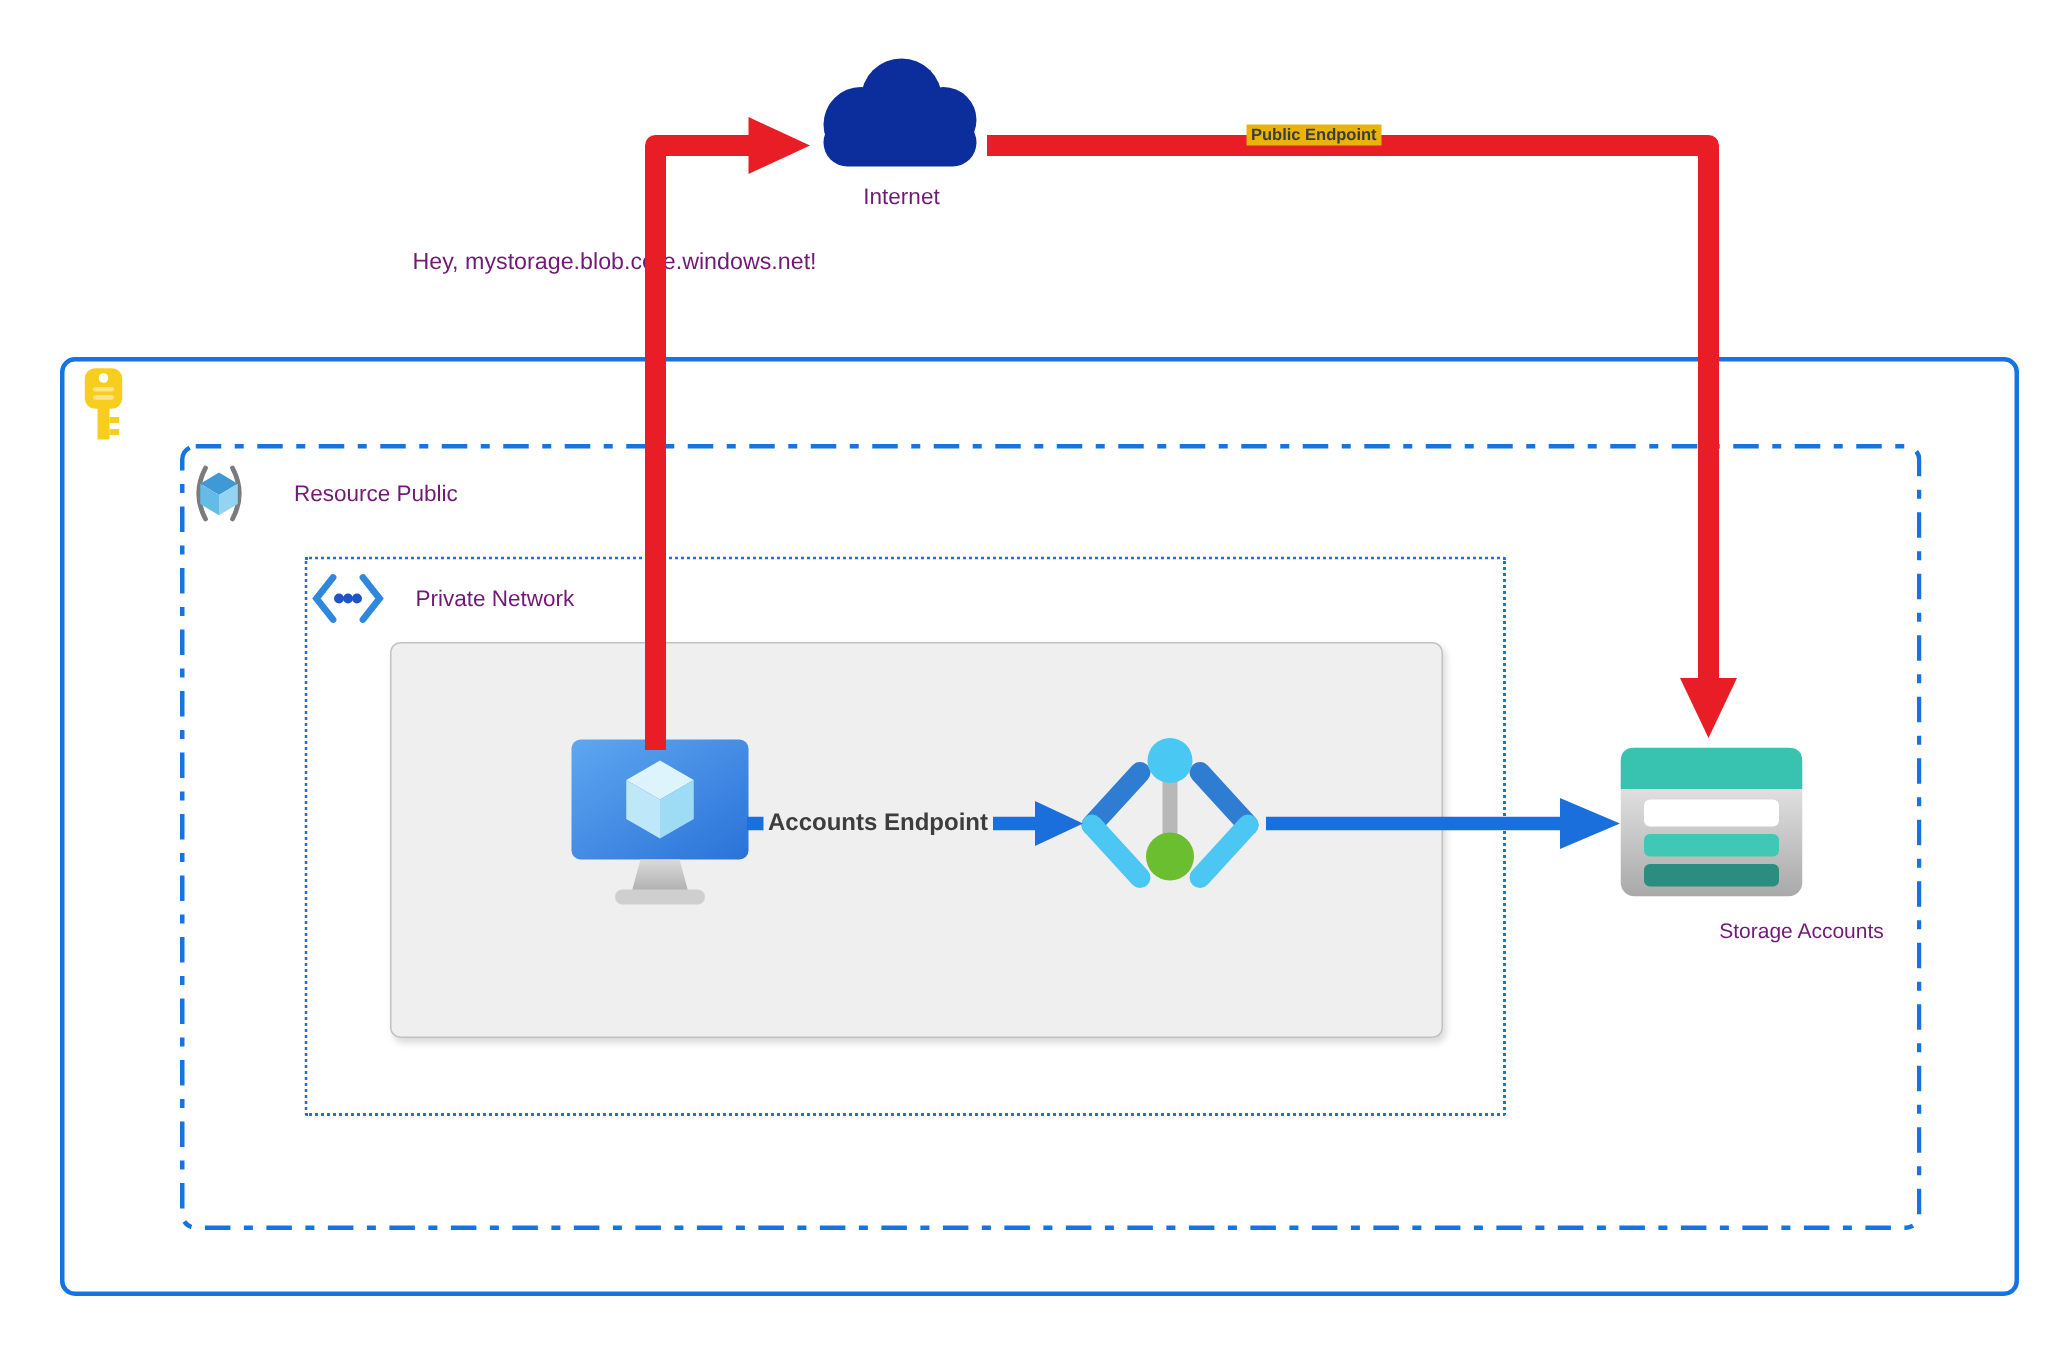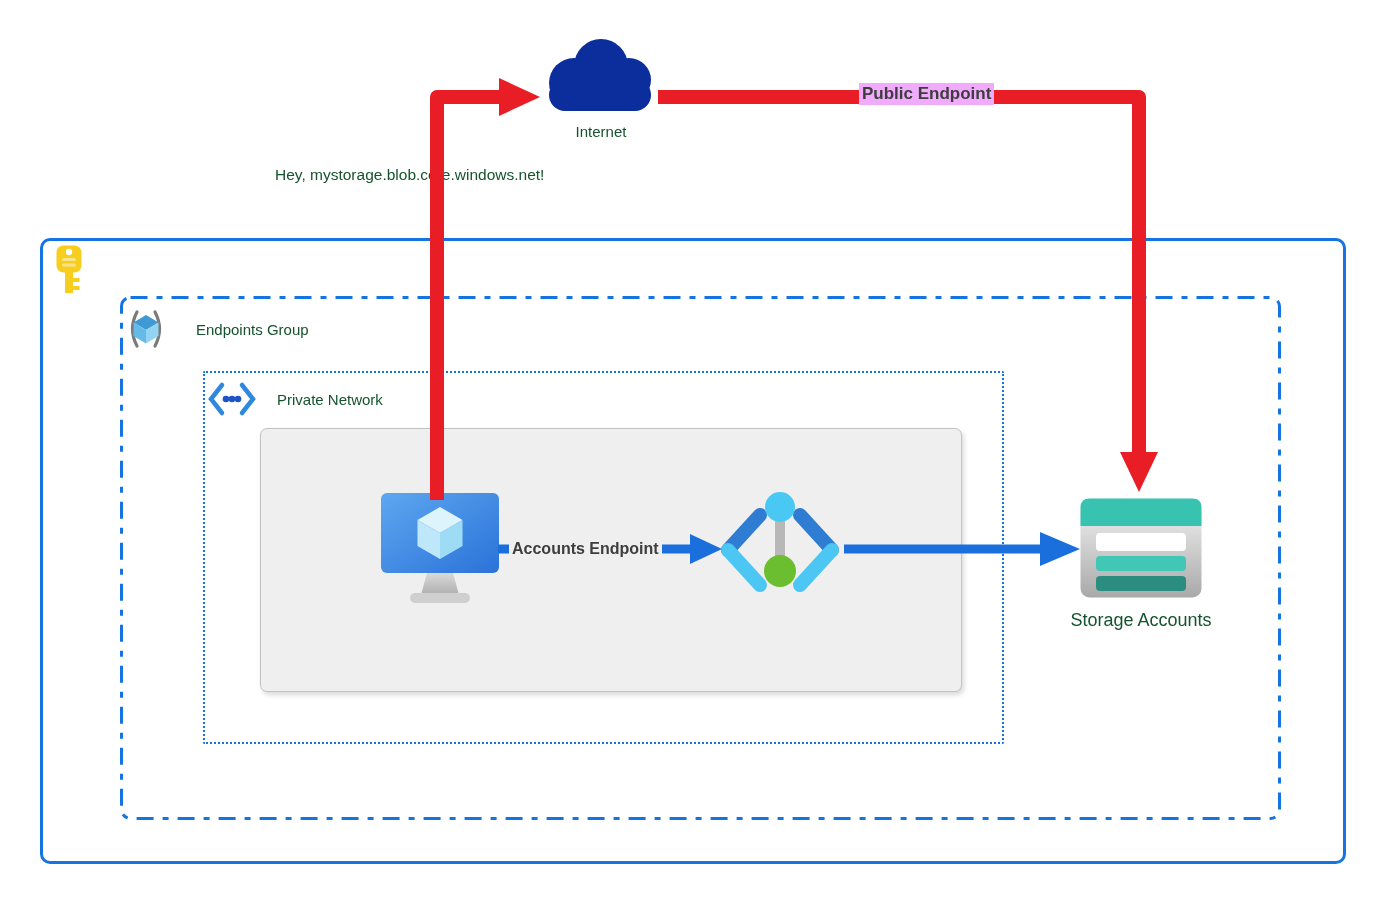--- a/index.html
+++ b/index.html
@@ -18,27 +18,27 @@
     border:2.5px dotted var(--border-blue,#1673e2);border-radius:2px;z-index:1;
   }
   .subnet-box{
     left:260px;top:428px;width:700px;height:262px;
     background:var(--subnet-gray,#efefef);
     border:1.5px solid #c2c2c2;border-radius:7px;
     box-shadow:2px 3px 5px rgba(0,0,0,0.15);z-index:1;
   }
   .rg-svg{left:120px;top:296px;z-index:1;}
   
-  .lbl{position:absolute;font-size:15px;line-height:20px;color:#14532d;white-space:nowrap;}
+  .lbl{position:absolute;font-size:15px;line-height:20px;color:#701a75;white-space:nowrap;}
   .lbl-center{text-align:center;}
   .endpoint-lbl{
     position:absolute;font-weight:700;color:var(--label-dark,#3d3d3d);
     white-space:nowrap;z-index:6;padding:1px 3px;
   }
-  .public-ep{left:831px;top:83px;font-size:17px;background:#f0abfc;margin-left:28px;}
+  .public-ep{left:831px;top:83px;font-size:11px;background:#eab308;}
   .private-ep{left:509px;top:539px;font-size:16px;background:var(--subnet-gray,#efefef);}
   .icon{position:absolute;z-index:2;}
   .arrows{position:absolute;left:0;top:0;z-index:5;pointer-events:none;}
 </style>
 </head>
 <body>
 
 <div class="canvas">
 
   <div class="abs subscription-box"></div>
@@ -55,21 +55,21 @@
   <svg class="abs rg-svg" width="1161" height="524" viewBox="0 0 1161 524">
     <rect x="1.5" y="1.5" width="1158" height="521" rx="9" fill="none" style="stroke:var(--border-blue,#1673e2)" stroke-width="3" stroke-dasharray="17 9 6 9"></rect>
   </svg>
   <svg class="icon" style="left:126px;top:308px" width="40" height="42" viewBox="0 0 40 42">
     <path d="M11,4 Q2,21 11,38" stroke="#7b7b7b" stroke-width="3.2" fill="none" stroke-linecap="round"></path>
     <path d="M29,4 Q38,21 29,38" stroke="#7b7b7b" stroke-width="3.2" fill="none" stroke-linecap="round"></path>
     <polygon points="20,7 32.5,14.5 20,22 7.5,14.5" fill="#3e99d5"></polygon>
     <polygon points="7.5,14.5 20,22 20,35.5 7.5,28" fill="#64bbe8"></polygon>
     <polygon points="20,22 32.5,14.5 32.5,28 20,35.5" fill="#93d4f2"></polygon>
   </svg>
-  <div class="lbl" style="left:196px;top:320px">Endpoints Group</div>
+  <div class="lbl" style="left:196px;top:320px">Resource Public</div>
 
   <div class="abs vnet-box"></div>
   <svg class="icon" style="left:207px;top:381px" width="50" height="36" viewBox="0 0 50 36">
     <path d="M15,4 L4,18 L15,32" stroke="#2e89de" stroke-width="4.5" fill="none" stroke-linecap="round"></path>
     <path d="M35,4 L46,18 L35,32" stroke="#2e89de" stroke-width="4.5" fill="none" stroke-linecap="round"></path>
     <circle cx="19" cy="18" r="3.3" fill="#1d55c8"></circle>
     <circle cx="25" cy="18" r="3.3" fill="#1d55c8"></circle>
     <circle cx="31" cy="18" r="3.3" fill="#1d55c8"></circle>
   </svg>
   <div class="lbl" style="left:277px;top:390px">Private Network</div>
@@ -126,21 +126,21 @@
         <stop offset="0" stop-color="#f4f4f4"></stop>
           <stop offset="1" stop-color="#a9a9a9"></stop>
       </linearGradient>
     </defs>
     <rect x="0.5" y="0.5" width="121" height="99" rx="9" fill="url(#storBody)"></rect>
     <path d="M0.5,28 L0.5,9.5 Q0.5,0.5 9.5,0.5 L112.5,0.5 Q121.5,0.5 121.5,9.5 L121.5,28 Z" style="fill:var(--storage-teal,#38c3b1)"></path>
     <rect x="16" y="35" width="90" height="18" rx="4" fill="#ffffff"></rect>
     <rect x="16" y="58" width="90" height="15" rx="4" fill="#41c7b5"></rect>
     <rect x="16" y="78" width="90" height="15" rx="4" fill="#2b8c80"></rect>
   </svg>
-  <div class="lbl lbl-center" style="left:1060px;top:610px;width:162px;font-size:18px">Storage Accounts</div>
+  <div class="lbl lbl-center" style="left:1120px;top:610px;width:162px;font-size:14px">Storage Accounts</div>
 
   <svg class="arrows" width="1380" height="900" viewBox="0 0 1380 900">
 
     <path d="M437,500 L437,97 L500,97" fill="none" style="stroke:var(--arrow-red,#e81d25)" stroke-width="14" stroke-linejoin="round"></path>
     <polygon points="499,78 540,97 499,116" style="fill:var(--arrow-red,#e81d25)"></polygon>
 
     <path d="M658,97 L1139,97 L1139,452" fill="none" style="stroke:var(--arrow-red,#e81d25)" stroke-width="14" stroke-linejoin="round"></path>
     <polygon points="1120,452 1158,452 1139,492" style="fill:var(--arrow-red,#e81d25)"></polygon>
 
     <path d="M498,549 L692,549" fill="none" style="stroke:var(--arrow-blue,#1b6fdd)" stroke-width="9"></path>

